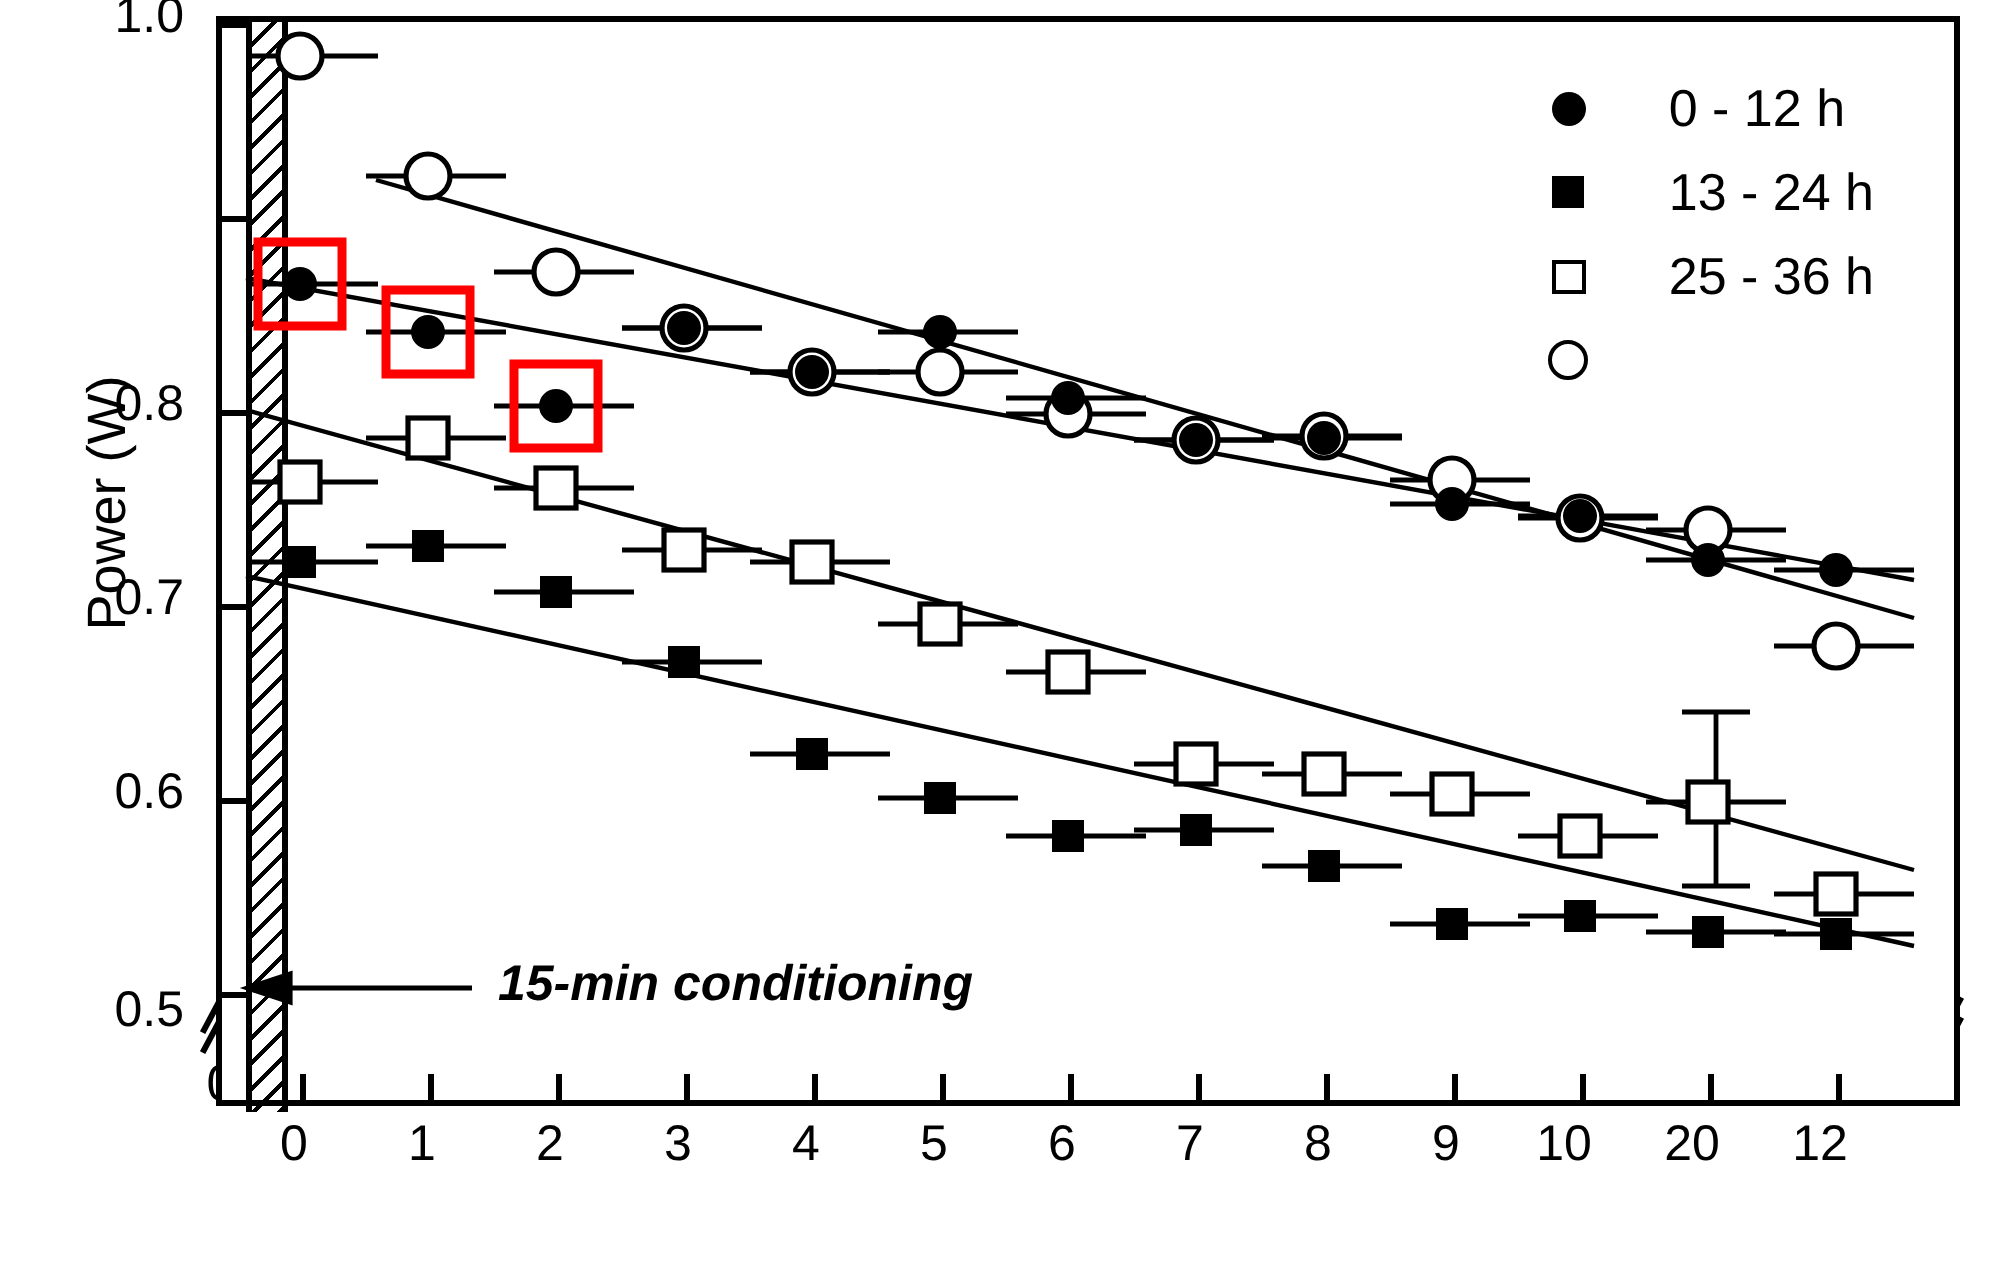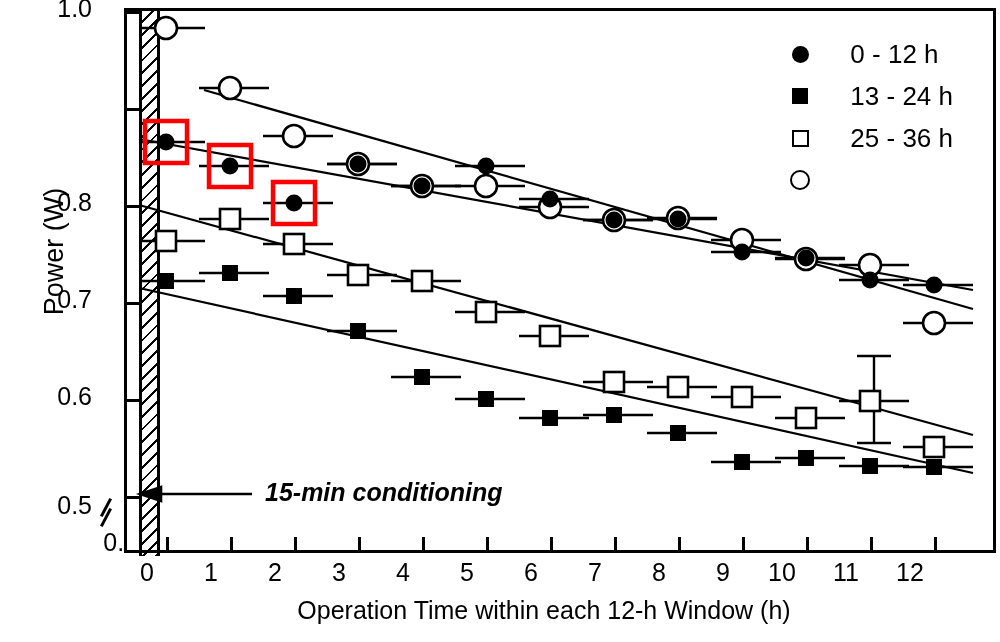--- a/index.html
+++ b/index.html
@@ -12,21 +12,20 @@
   #root{position:relative;width:1000px;height:642px;}
 
   
   .plot-frame{
     position:absolute;
     left:108px; top:8px;
     width:872px; height:545px;
     border:3px solid #000;
     box-sizing:border-box;
     background:#fff;
-    margin-left:16px;
   }
 
   
   .ylabel{
     position:absolute;
     left:-56px; top:236px;
     width:220px;
     transform:rotate(-90deg);
     transform-origin:center center;
     text-align:center;
@@ -139,21 +138,20 @@
     white-space:nowrap;
   }
 </style>
 </head>
 <body>
 
 <div id="root">
 
   <div class="ylabel">Power (W)</div>
 
-  <div class="xlabel">Operation Time within each 12-h Window (h)</div>
 
   <div class="ytick-label" style="top:-6px;left:0;">1.0</div>
   <div class="ytick-label" style="top:188px;left:0;">0.8</div>
   <div class="ytick-label" style="top:285px;left:0;">0.7</div>
   <div class="ytick-label" style="top:382px;left:0;">0.6</div>
   <div class="ytick-label" style="top:479px;left:0;margin-top:12px;">0.5</div>
   <div class="ytick-label" style="top:528px;left:0;padding-left:46px;">0.0</div>
 
   <div class="axis-break" style="top:500px;">
     <span style="top:6px;left:0;"></span>
@@ -168,21 +166,21 @@
   <div class="xtick-label" style="left:181px;">1</div>
   <div class="xtick-label" style="left:245px;">2</div>
   <div class="xtick-label" style="left:309px;">3</div>
   <div class="xtick-label" style="left:373px;">4</div>
   <div class="xtick-label" style="left:437px;">5</div>
   <div class="xtick-label" style="left:501px;">6</div>
   <div class="xtick-label" style="left:565px;">7</div>
   <div class="xtick-label" style="left:629px;">8</div>
   <div class="xtick-label" style="left:693px;">9</div>
   <div class="xtick-label" style="left:752px;">10</div>
-  <div class="xtick-label" style="left:816px;">11</div>
+  <div class="xtick-label" style="left:816px;">20</div>
   <div class="xtick-label" style="left:880px;">12</div>
 
   <div class="plot-frame">
 
     <div class="ytick-mark" style="top:0px;"></div>
     <div class="ytick-mark" style="top:97px;"></div>
     <div class="ytick-mark" style="top:194px;"></div>
     <div class="ytick-mark" style="top:291px;"></div>
     <div class="ytick-mark" style="top:388px;"></div>
     <div class="ytick-mark" style="top:485px;"></div>

